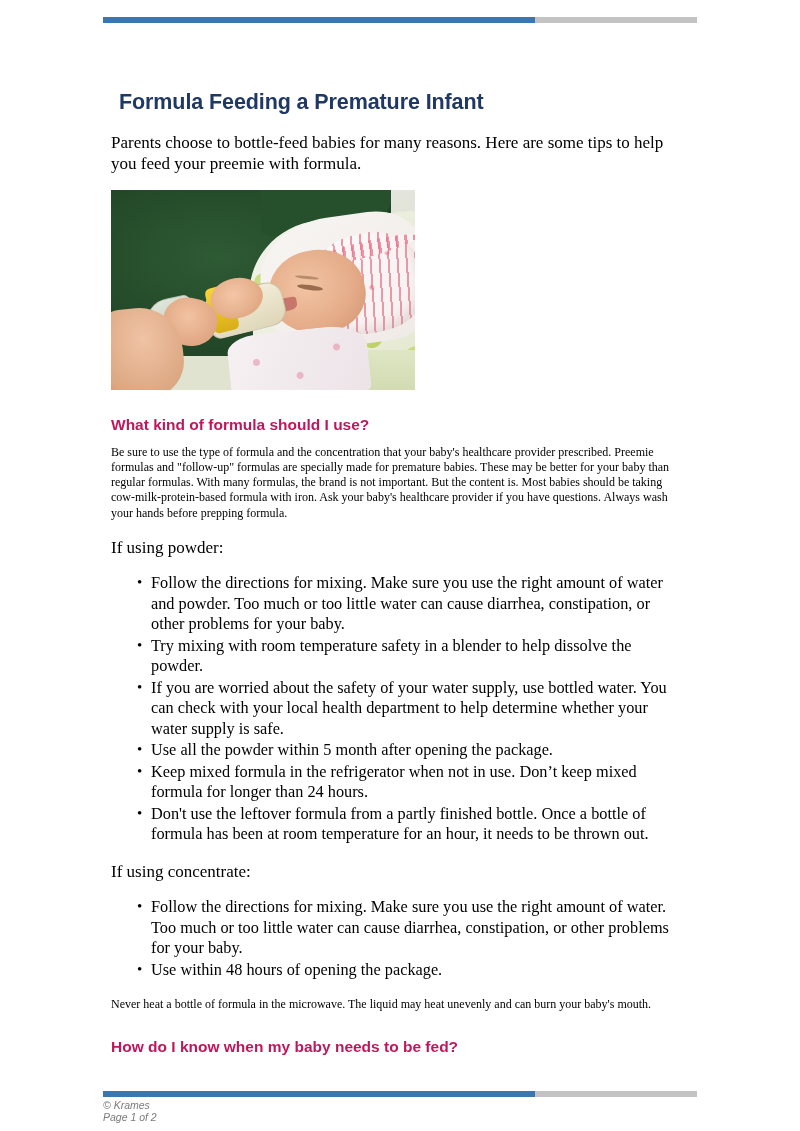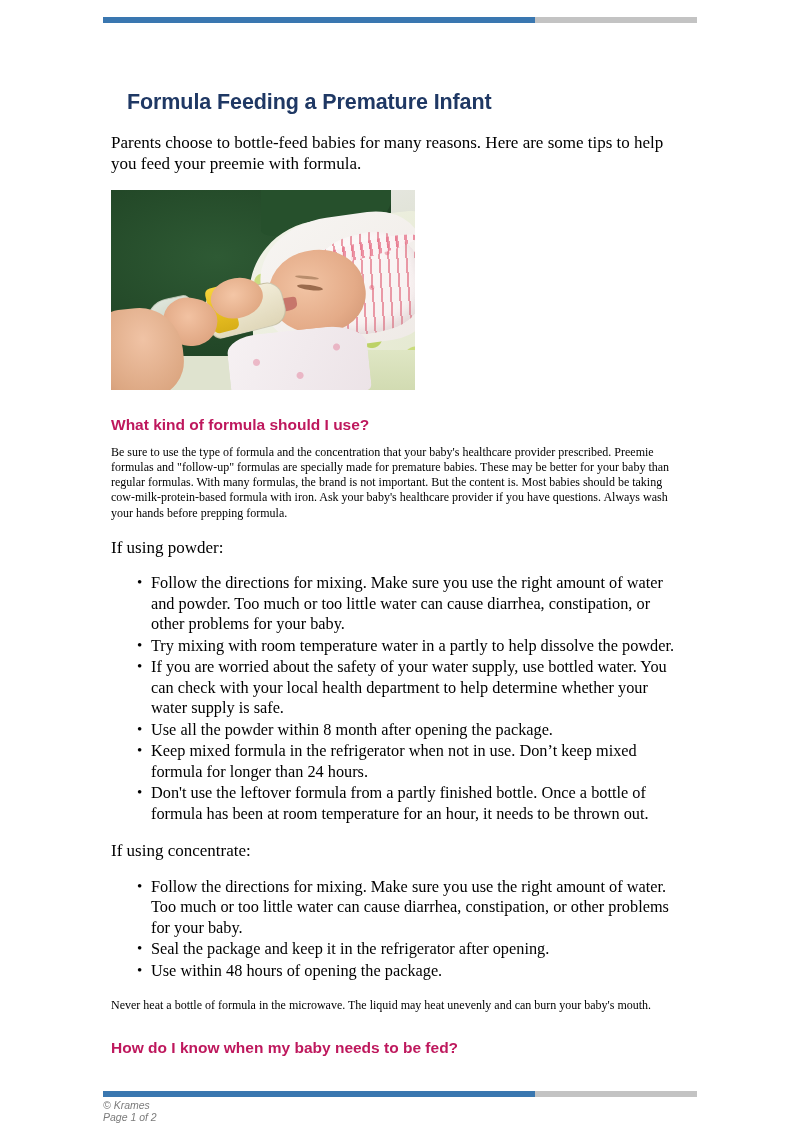--- a/index.html
+++ b/index.html
@@ -65,21 +65,21 @@
     left: 111px;
     top: 90px;
     width: 570px;
   }
 
   h1.doc-title {
     font-family: "Liberation Sans", "DejaVu Sans", sans-serif;
     font-size: 21.5px;
     font-weight: bold;
     color: #1f3864;
-    margin: 0 0 17px 16px;
+    margin: 0 0 17px 8px;
     letter-spacing: -0.1px;
     line-height: 1.15;
   }
 
   h2.section-heading {
     font-family: "Liberation Sans", "DejaVu Sans", sans-serif;
     font-size: 15.5px;
     font-weight: bold;
     color: #be185d;
     margin: 26px 0 11px 0;
@@ -338,31 +338,30 @@
         <div class="layer ph-adulthand"></div>
       </div>
     </div>
 
     <h2 class="section-heading">What kind of formula should I use?</h2>
     <p class="body-text">Be sure to use the type of formula and the concentration that your baby's healthcare provider prescribed. Preemie formulas and "follow-up" formulas are specially made for premature babies. These may be better for your baby than regular formulas. With many formulas, the brand is not important. But the content is. Most babies should be taking cow-milk-protein-based formula with iron. Ask your baby's healthcare provider if you have questions. Always wash your hands before prepping formula.</p>
 
     <p class="lead">If using powder:</p>
     <ul class="bullets">
       <li>Follow the directions for mixing. Make sure you use the right amount of water and powder. Too much or too little water can cause diarrhea, constipation, or other problems for your baby.</li>
-      <li>Try mixing with room temperature water in a partly to help dissolve the powder.</li>
+      <li>Try mixing with room temperature safety in a blender to help dissolve the powder.</li>
       <li>If you are worried about the safety of your water supply, use bottled water. You can check with your local health department to help determine whether your water supply is safe.</li>
-      <li>Use all the powder within 8 month after opening the package.</li>
+      <li>Use all the powder within 5 month after opening the package.</li>
       <li>Keep mixed formula in the refrigerator when not in use. Don’t keep mixed formula for longer than 24 hours.</li>
       <li>Don't use the leftover formula from a partly finished bottle. Once a bottle of formula has been at room temperature for an hour, it needs to be thrown out.</li>
     </ul>
 
     <p class="lead">If using concentrate:</p>
     <ul class="bullets">
       <li>Follow the directions for mixing. Make sure you use the right amount of water. Too much or too little water can cause diarrhea, constipation, or other problems for your baby.</li>
-      <li>Seal the package and keep it in the refrigerator after opening.</li>
       <li>Use within 48 hours of opening the package.</li>
     </ul>
 
     <p class="body-text">Never heat a bottle of formula in the microwave. The liquid may heat unevenly and can burn your baby's mouth.</p>
 
     <h2 class="section-heading">How do I know when my baby needs to be fed?</h2>
 
   </div>
 
   <div class="rule rule-bottom">

